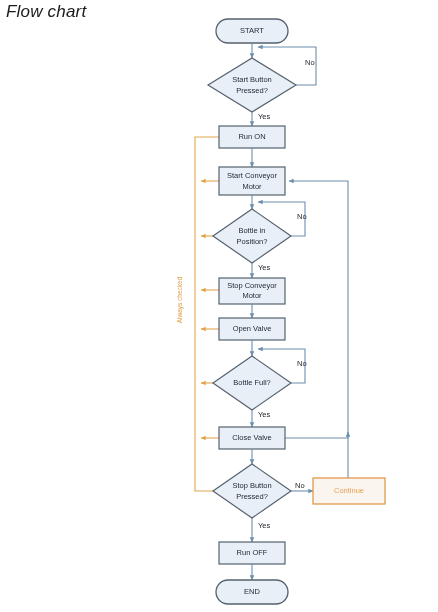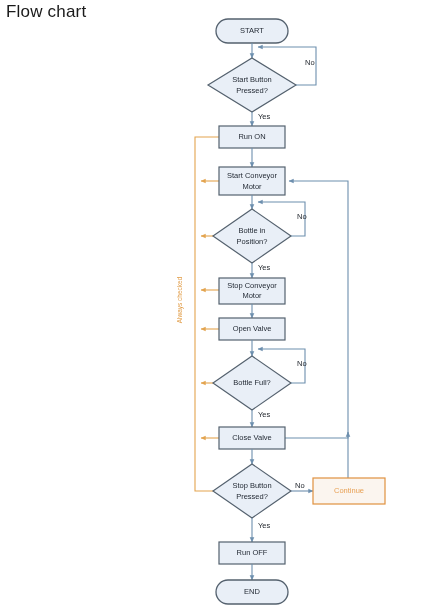--- a/index.html
+++ b/index.html
@@ -15,20 +15,21 @@
     overflow: hidden;
   }
   #page-title {
     position: absolute;
     left: 6px;
     top: 2px;
     font-size: 17px;
     color: #1a1a1a;
     letter-spacing: 0.2px;
     white-space: nowrap;
+    font-style: italic;
   }
   #chart-canvas {
     position: absolute;
     left: 0;
     top: 0;
     width: 438px;
     height: 612px;
   }
   .node-label {
     font-size: 7.5px;

